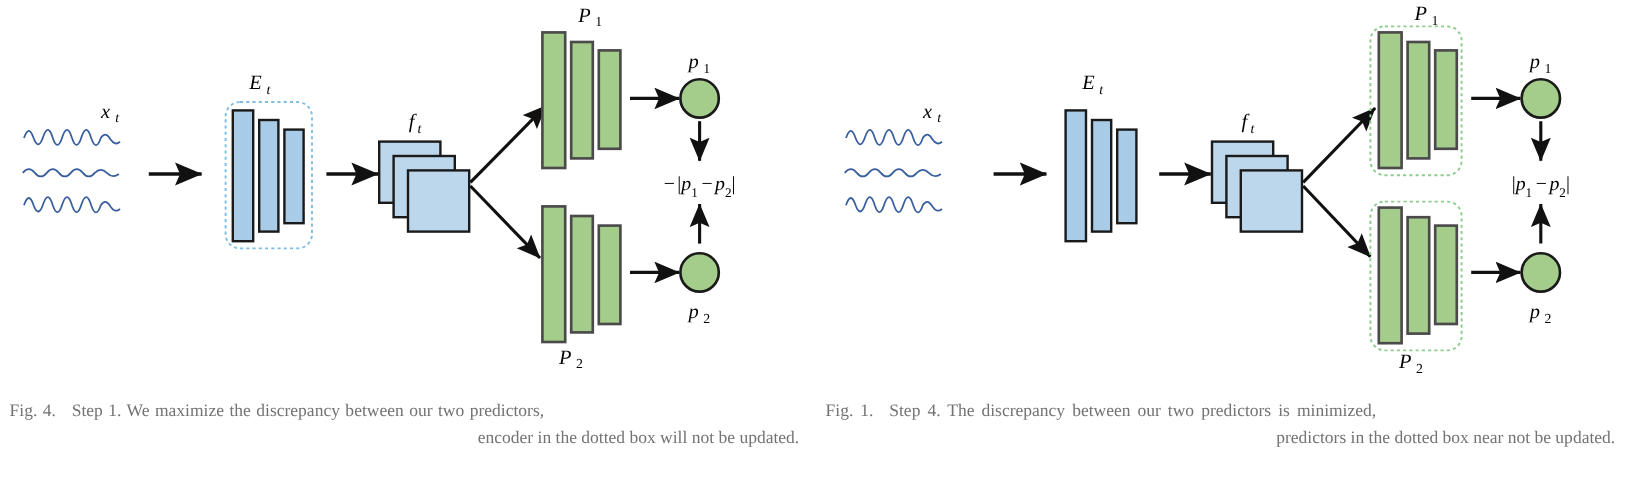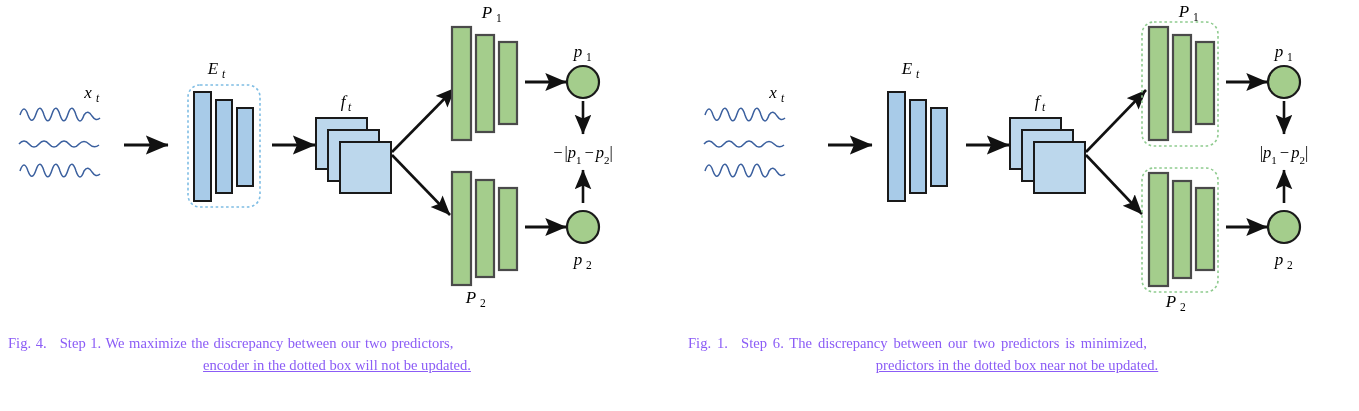--- a/index.html
+++ b/index.html
@@ -43,26 +43,26 @@
   }
 
   .caption {
     position: absolute;
     left: 8px;
     top: 333px;
     width: 658px;
     font-family: "Liberation Serif", serif;
     font-size: 14.6px;
     line-height: 21.5px;
-    color: #8b5cf6;
+    color: #737373;
     text-align: justify;
     text-justify: inter-word;
   }
   .caption .cap-line { display: block; white-space: nowrap; }
-  .caption .cap-last { display: block; white-space: nowrap; text-align: center; text-decoration: underline; }
+  .caption .cap-last { display: block; white-space: nowrap; text-align: right; }
   .cap-num { margin-right: 0.9em; }
 
   
   .jl1 { word-spacing: 0.9px; }
   .jl2 { word-spacing: 1.6px; }
   .rl1 { word-spacing: 2.2px; }
   .rl2 { word-spacing: 5.0px; }
 </style>
 </head>
 <body>
@@ -275,18 +275,18 @@
         </g>
 
         <g>
           <text x="491" y="307" font-family="Liberation Serif, serif" font-style="italic" font-size="17" fill="#000" text-anchor="middle">P</text>
           <text x="500" y="311" font-family="Liberation Serif, serif" font-size="11.5" fill="#000">2</text>
         </g>
       </svg>
     </div>
 
     <div class="caption">
-      <span class="cap-line rl1"><span class="cap-num">Fig. 1.</span><span>Step 6. The discrepancy between our two predictors is minimized,</span></span>
+      <span class="cap-line rl1"><span class="cap-num">Fig. 1.</span><span>Step 4. The discrepancy between our two predictors is minimized,</span></span>
       <span class="cap-last">predictors in the dotted box near not be updated.</span>
     </div>
   </div>
 
 </div>
 
 </body></html>

